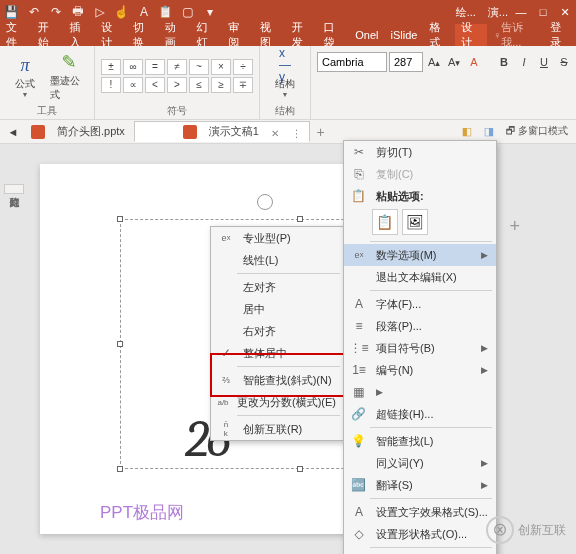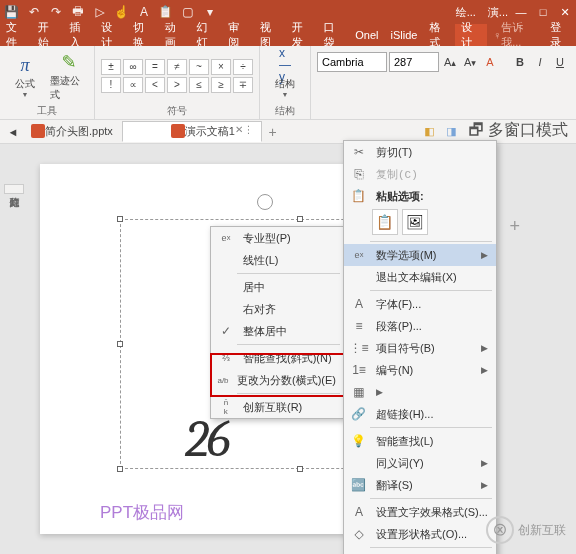--- a/index.html
+++ b/index.html
@@ -30,46 +30,46 @@
 
 .symbol-grid { display: grid; grid-template-columns: repeat(7, 20px); grid-template-rows: repeat(2, 16px); gap: 2px; }
 .symbol-cell { border: 1px solid #c8c8c8; background: #fff; font-size: 10px; display:flex; align-items:center; justify-content:center; color:#444; }
 
 .font-group { display: flex; flex-direction: row; gap: 12px; padding-top: 4px; }
 .font-row { display: flex; gap: 2px; align-items: center; }
 .font-combo { border: 1px solid #aaa; background: #fff; font-size: 11px; padding: 1px 4px; height: 20px; display:flex; align-items:center; }
 .font-btn { width: 18px; height: 18px; font-size: 11px; color: #444; display:flex; align-items:center; justify-content:center; cursor:pointer; border: 1px solid transparent; }
 
 .doc-tabs { height: 24px; background: #f3f2f1; border-bottom: 1px solid #d8d8d8; display: flex; align-items: center; padding: 0 4px; }
-.doc-tab { display: flex; align-items: flex-start; gap: 0; padding: 2px 8px; font-size: 11px; color: #444; border: 1px solid transparent; }
+.doc-tab { display: flex; align-items: flex-end; gap: 12px; padding: 2px 8px; font-size: 11px; color: #444; border: 1px solid transparent; }
 .doc-tab.active { background: #fff; border: 1px solid #c8c8c8; border-bottom: 1px solid #fff; padding-left: 48px; }
 .doc-tab .ppt-ico { width: 14px; height: 14px; background: #d35230; border-radius: 2px; }
 .doc-tab .close { color: #888; font-size: 10px; cursor:pointer; }
 .doc-tabs .add { color: #888; font-size: 14px; padding: 0 6px; cursor:pointer; }
 .doc-tabs .right { margin-left: auto; display: flex; gap: 4px; align-items:center; }
-.multi-window { font-size: 16px; color: #555; padding: 0 4px; text-align: center; }
+.multi-window { font-size: 10px; color: #555; padding: 0 4px; text-align: center; }
 
 .slide-area { position: relative; height: 410px; background: #e6e6e6; }
 .side-label { position: absolute; left: 4px; top: 40px; writing-mode: vertical-rl; font-size: 10px; color: #666; background:#f3f2f1; padding:4px 2px; border:1px solid #ccc; }
 .slide-canvas { position: absolute; left: 40px; top: 20px; width: 450px; height: 370px; background: #fff; box-shadow: 0 2px 6px rgba(0,0,0,0.2); }
 .rotate-handle { position: absolute; left: 50%; top: 30px; transform: translateX(-50%); width: 16px; height: 16px; border: 1px solid #999; border-radius: 50%; background:#fff; }
 .text-box { position: absolute; left: 80px; top: 55px; width: 360px; height: 250px; border: 1px dashed #999; }
 .text-box .handle { position:absolute; width:6px; height:6px; background:#fff; border:1px solid #666; }
 .text-box .h-tl{top:-4px;left:-4px}.text-box .h-tr{top:-4px;right:-4px}.text-box .h-bl{bottom:-4px;left:-4px}.text-box .h-br{bottom:-4px;right:-4px}
 .text-box .h-tm{top:-4px;left:50%;margin-left:-3px}.text-box .h-bm{bottom:-4px;left:50%;margin-left:-3px}
 .text-box .h-ml{top:50%;left:-4px;margin-top:-3px}.text-box .h-mr{top:50%;right:-4px;margin-top:-3px}
 .eq-display { position:absolute; left:145px; top:245px; font-size:52px; font-family: Cambria, serif; font-style: italic; color:#333; letter-spacing: -2px; }
 .watermark { position:absolute; left:60px; bottom:10px; color:#b07dd8; font-size:17px; font-weight:500; }
 
 .ctx-menu { position: absolute; background: #f5f5f5; border: 1px solid #b8b8b8; box-shadow: 2px 2px 6px rgba(0,0,0,0.25); font-size: 11px; }
 .ctx-item { display: flex; align-items: center; height: 22px; padding: 0 8px 0 4px; gap: 6px; }
 .ctx-item .ico-col { width: 22px; display:flex; justify-content:center; color:#666; font-size: 12px; }
 .ctx-item .lbl { flex: 1; color: #333; white-space: nowrap; }
 .ctx-item .arrow { color: #666; font-size: 9px; }
-.ctx-item.disabled .lbl { color: #aaa; font-family: Liberation Mono, monospace; }
+.ctx-item.disabled .lbl { color: #aaa; }
 .ctx-item.hover { background: #c8d8ec; }
 .ctx-sep { height: 1px; background: #d0d0d0; margin: 2px 4px 2px 26px; }
 .ctx-check { color: #d35230; }
 
 .menu1 { left: 210px; top: 226px; width: 135px; }
 .highlight-box { position: absolute; left: 210px; top: 353px; width: 135px; height: 44px; border: 2px solid #c00; pointer-events: none; }
 .menu2 { left: 343px; top: 140px; width: 154px; }
 .paste-opts { display:flex; gap:4px; padding: 2px 4px 4px 28px; }
 .paste-opt { width:26px; height:26px; border:1px solid #ccc; background:#fff; display:flex; align-items:center; justify-content:center; font-size:14px; }
 
@@ -168,21 +168,21 @@
         <span class="drop">▼</span>
       </div>
     </div>
     <div class="group-label">结构</div>
   </div>
 
   <div class="ribbon-group" style="border-right:none">
     <div class="font-group">
       <div class="font-row">
         <span class="font-combo" style="width:70px">Cambria</span>
-        <span class="font-combo" style="width:50px">287</span>
+        <span class="font-combo" style="width:34px">287</span>
         <span class="font-btn">A<sup>▴</sup></span>
         <span class="font-btn">A<sup>▾</sup></span>
         <span class="font-btn" style="color:#d35230">A</span>
       </div>
       <div class="font-row">
         <span class="font-btn">
             <b>B</b>
           </span>
         <span class="font-btn">
             <i>I</i>
@@ -250,20 +250,24 @@
       <span class="ico-col" style="font-size:9px">e<sup>x</sup></span>
       <span class="lbl">专业型(P)</span>
     </div>
   <div class="ctx-item">
       <span class="ico-col"></span>
       <span class="lbl">线性(L)</span>
     </div>
   <div class="ctx-sep"></div>
   <div class="ctx-item">
       <span class="ico-col"></span>
+      <span class="lbl">左对齐</span>
+    </div>
+  <div class="ctx-item">
+      <span class="ico-col"></span>
       <span class="lbl">居中</span>
     </div>
   <div class="ctx-item">
       <span class="ico-col"></span>
       <span class="lbl">右对齐</span>
     </div>
   <div class="ctx-item">
       <span class="ico-col ctx-check">✓</span>
       <span class="lbl">整体居中</span>
     </div>

